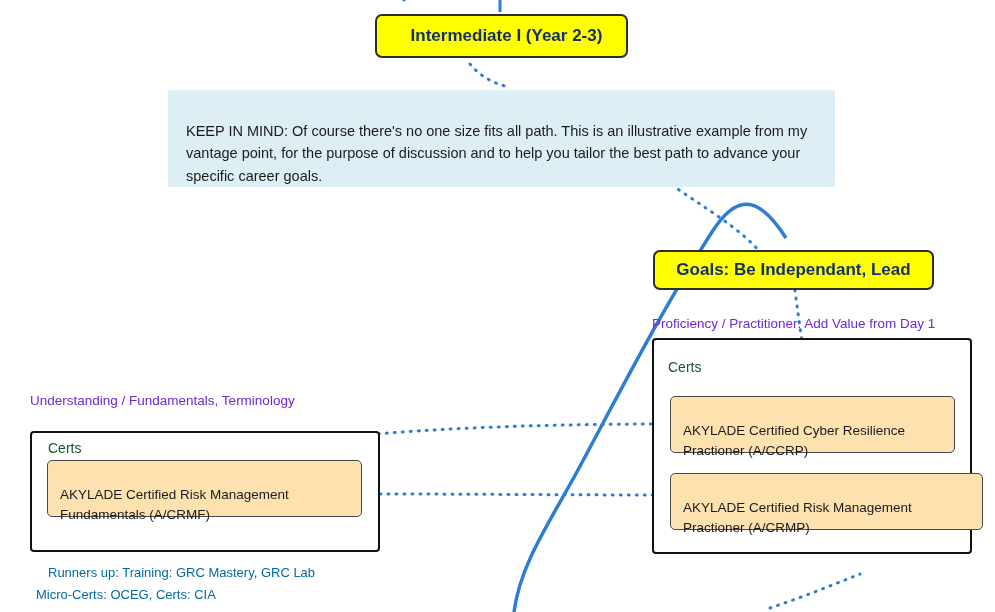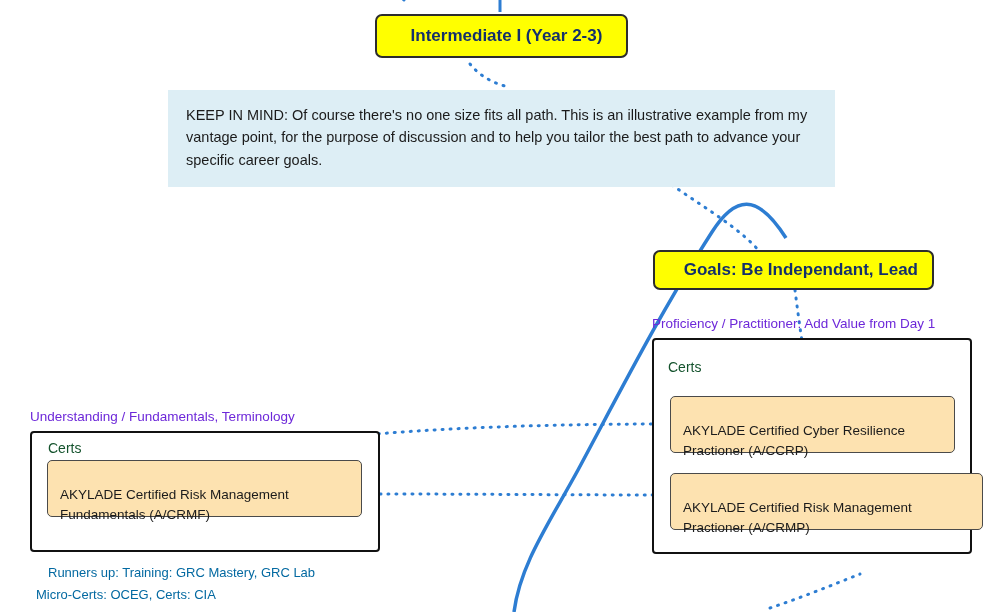--- a/index.html
+++ b/index.html
@@ -47,21 +47,21 @@
     text-align: center;
     padding: 6px 14px;
   }
 
   
   .note-box {
     background: #ddeef5;
     color: #1b1b1b;
     font-size: 14.5px;
     line-height: 1.55;
-    padding: 14px 18px;
+    padding: 30px 18px;
     box-sizing: border-box;
   }
 
   
   .group-box {
     border: 2px solid #111111;
     border-radius: 4px;
     background: #ffffff;
     box-sizing: border-box;
   }
@@ -125,38 +125,38 @@
   </svg>
 
   <div class="node yellow-node" style="left:375px; top:14px; width:253px; height:44px;padding-left:24px;">
     <span>Intermediate I (Year 2-3)</span>
   </div>
 
   <div class="node note-box" style="left:168px; top:90px; width:667px; height:97px;">
     <span>KEEP IN MIND: Of course there's no one size fits all path. This is an illustrative example from my vantage point, for the purpose of discussion and to help you tailor the best path to advance your specific career goals.</span>
   </div>
 
-  <div class="node yellow-node" style="left:653px; top:250px; width:281px; height:40px;justify-content:flex-end;">
+  <div class="node yellow-node" style="left:653px; top:250px; width:281px; height:40px;">
     <span>Goals: Be Independant, Lead</span>
   </div>
 
   <div class="group-caption" style="left:652px; top:316px;">Proficiency / Practitioner: Add Value from Day 1</div>
 
   <div class="node group-box" style="left:652px; top:338px; width:320px; height:216px;"></div>
   <div class="group-label" style="left:668px; top:359px;">Certs</div>
 
   <div class="cert-card" style="left:670px; top:396px; width:285px; height:57px;">
     <span>AKYLADE Certified Cyber Resilience Practioner (A/CCRP)</span>
   </div>
 
   <div class="cert-card" style="left:670px; top:473px; width:313px; height:57px;">
     <span>AKYLADE Certified Risk Management Practioner (A/CRMP)</span>
   </div>
 
-  <div class="group-caption" style="left:30px; top:409px;">Understanding / Fundamentals, Terminology</div>
+  <div class="group-caption" style="left:30px; top:393px;">Understanding / Fundamentals, Terminology</div>
 
   <div class="node group-box" style="left:30px; top:431px; width:350px; height:121px;"></div>
   <div class="group-label" style="left:48px; top:440px;">Certs</div>
 
   <div class="cert-card" style="left:47px; top:460px; width:315px; height:57px;">
     <span>AKYLADE Certified Risk Management Fundamentals (A/CRMF)</span>
   </div>
 
   <div class="footnote" style="left:48px; top:563px;">Runners up: Training: GRC Mastery, GRC Lab</div>
   <div class="footnote" style="left:36px; top:585px;">Micro-Certs: OCEG, Certs: CIA</div>

